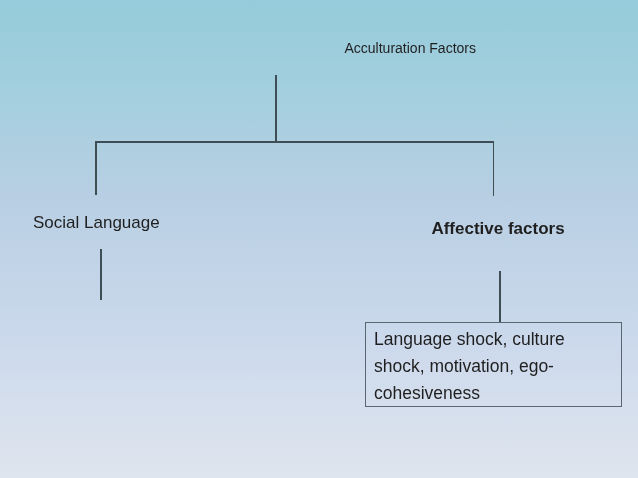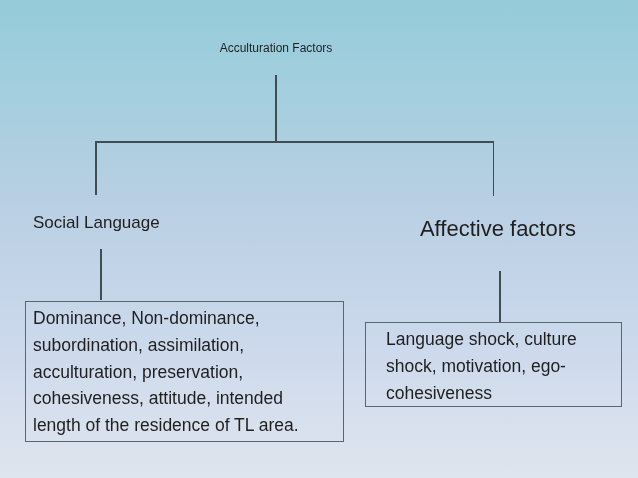--- a/index.html
+++ b/index.html
@@ -19,22 +19,22 @@
       #a4cfde 20%,
       #b8cfe3 41%,
       #ccd9ec 72%,
       #dfe5ee 100%);
   }
   .title {
     position: absolute;
     left: 76px;
     top: 35px;
     width: 400px;
-    text-align: center;
-    font-size: 12px;
+    text-align: right;
+    font-size: 14px;
     line-height: 26px;
     white-space: nowrap;
   }
   .connector {
     position: absolute;
     background: #3f4d55;
   }
   .v { width: 1.5px; }
   .h { height: 1.5px; }
   .label-social {
@@ -44,22 +44,23 @@
     font-size: 17px;
     line-height: 24px;
     white-space: nowrap;
   }
   .label-affective {
     position: absolute;
     left: 368px;
     top: 216px;
     width: 260px;
     text-align: center;
-    font-size: 22px;
+    font-size: 17px;
     line-height: 25px;
+    font-weight: bold;
   }
   .label-affective div { white-space: nowrap; }
   .factor-box {
     position: absolute;
     box-sizing: border-box;
     border: 1.5px solid #5c6670;
     background: transparent;
     font-size: 17.5px;
   }
   .box-left {
@@ -68,21 +69,21 @@
     width: 319px;
     height: 141px;
     padding: 3px 0 0 7px;
     line-height: 26.8px;
   }
   .box-right {
     left: 365px;
     top: 322px;
     width: 257px;
     height: 85px;
-    padding: 3px 0 0 20px;
+    padding: 3px 0 0 8px;
     line-height: 27px;
   }
   .box-line { white-space: nowrap; }
 </style>
 </head>
 <body>
 
 <div class="slide">
 
   <div class="title">Acculturation Factors</div>
@@ -94,27 +95,20 @@
 
   <div class="label-social">Social Language</div>
 
   <div class="label-affective">
     <div>Affective factors</div>
   </div>
 
   <div class="connector v" style="left:100px; top:249px; height:51px;"></div>
   <div class="connector v" style="left:499px; top:271px; height:51px;"></div>
 
-  <div class="factor-box box-left">
-    <div class="box-line">Dominance, Non-dominance,</div>
-    <div class="box-line">subordination, assimilation,</div>
-    <div class="box-line">acculturation, preservation,</div>
-    <div class="box-line">cohesiveness, attitude, intended</div>
-    <div class="box-line">length of the residence of TL area.</div>
-  </div>
 
   <div class="factor-box box-right">
     <div class="box-line">Language shock, culture</div>
     <div class="box-line">shock, motivation, ego-</div>
     <div class="box-line">cohesiveness</div>
   </div>
 
 </div>
 
 </body></html>

